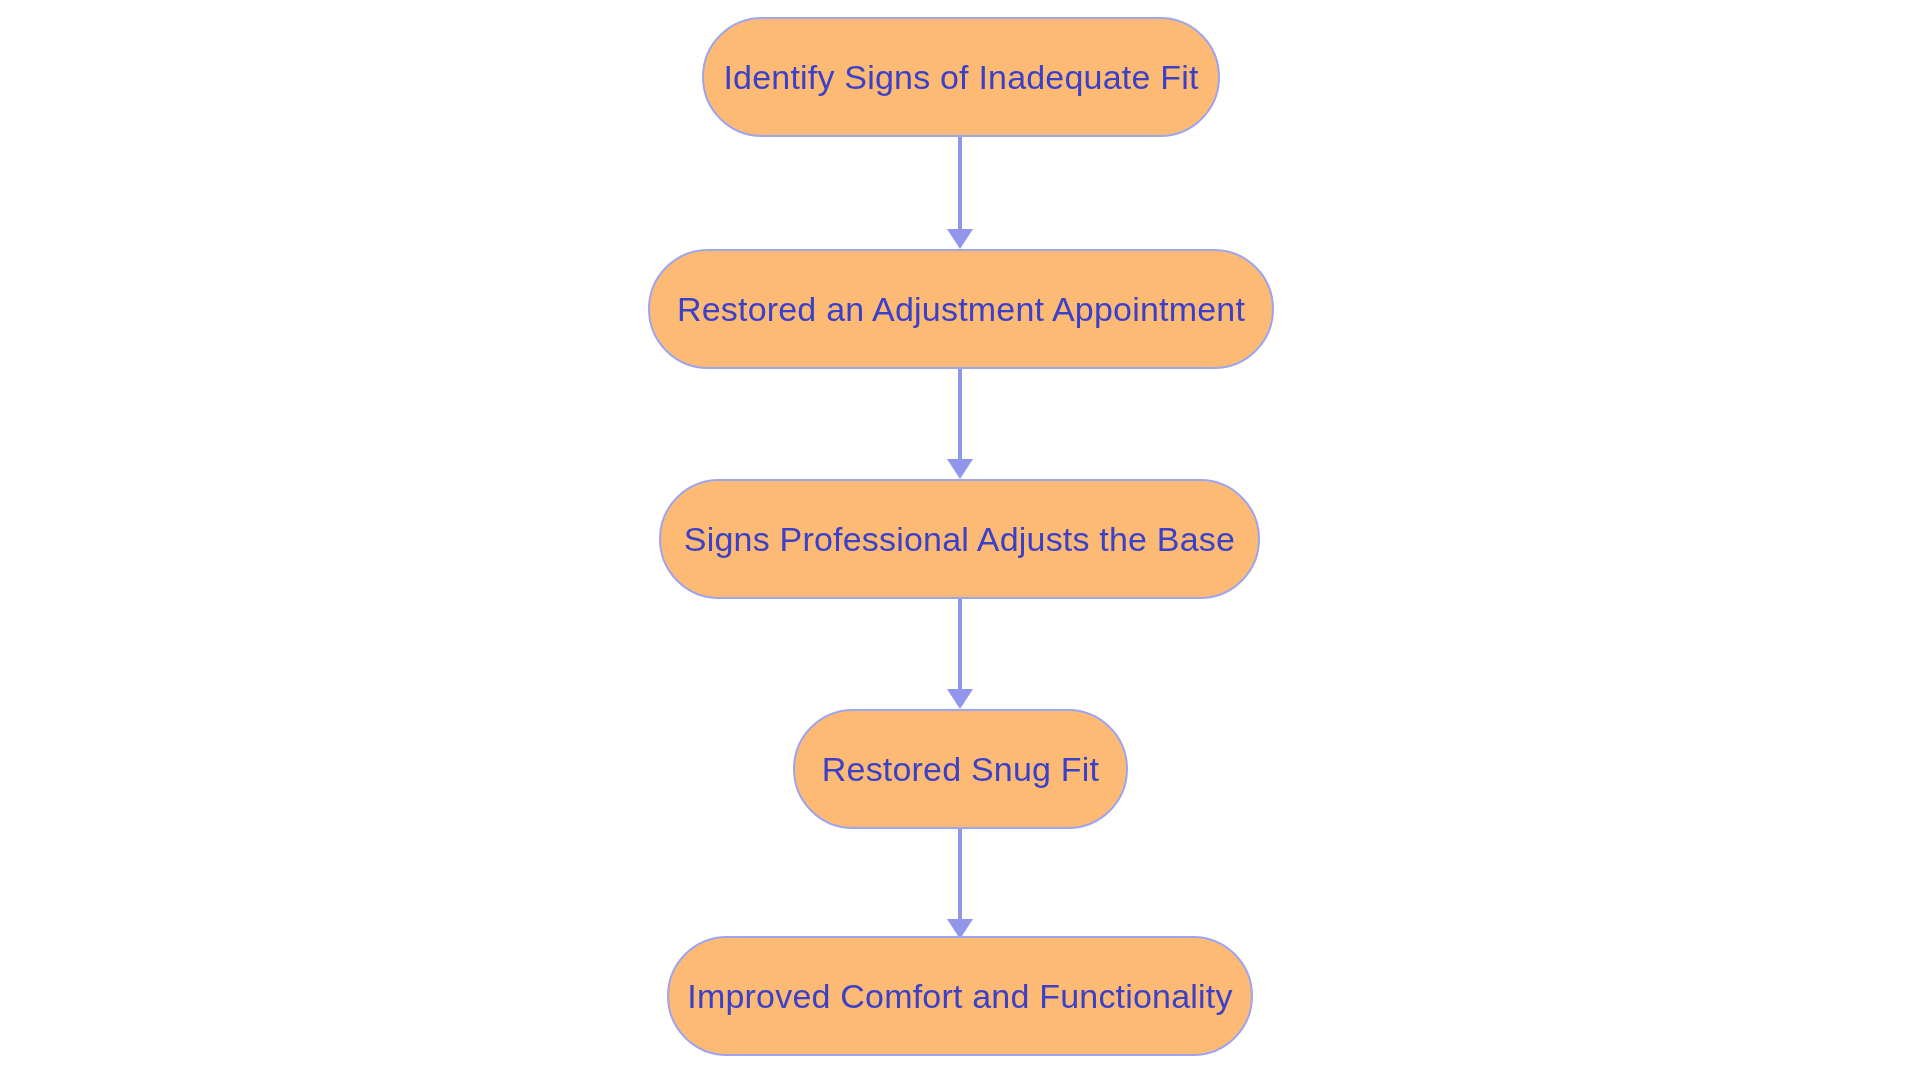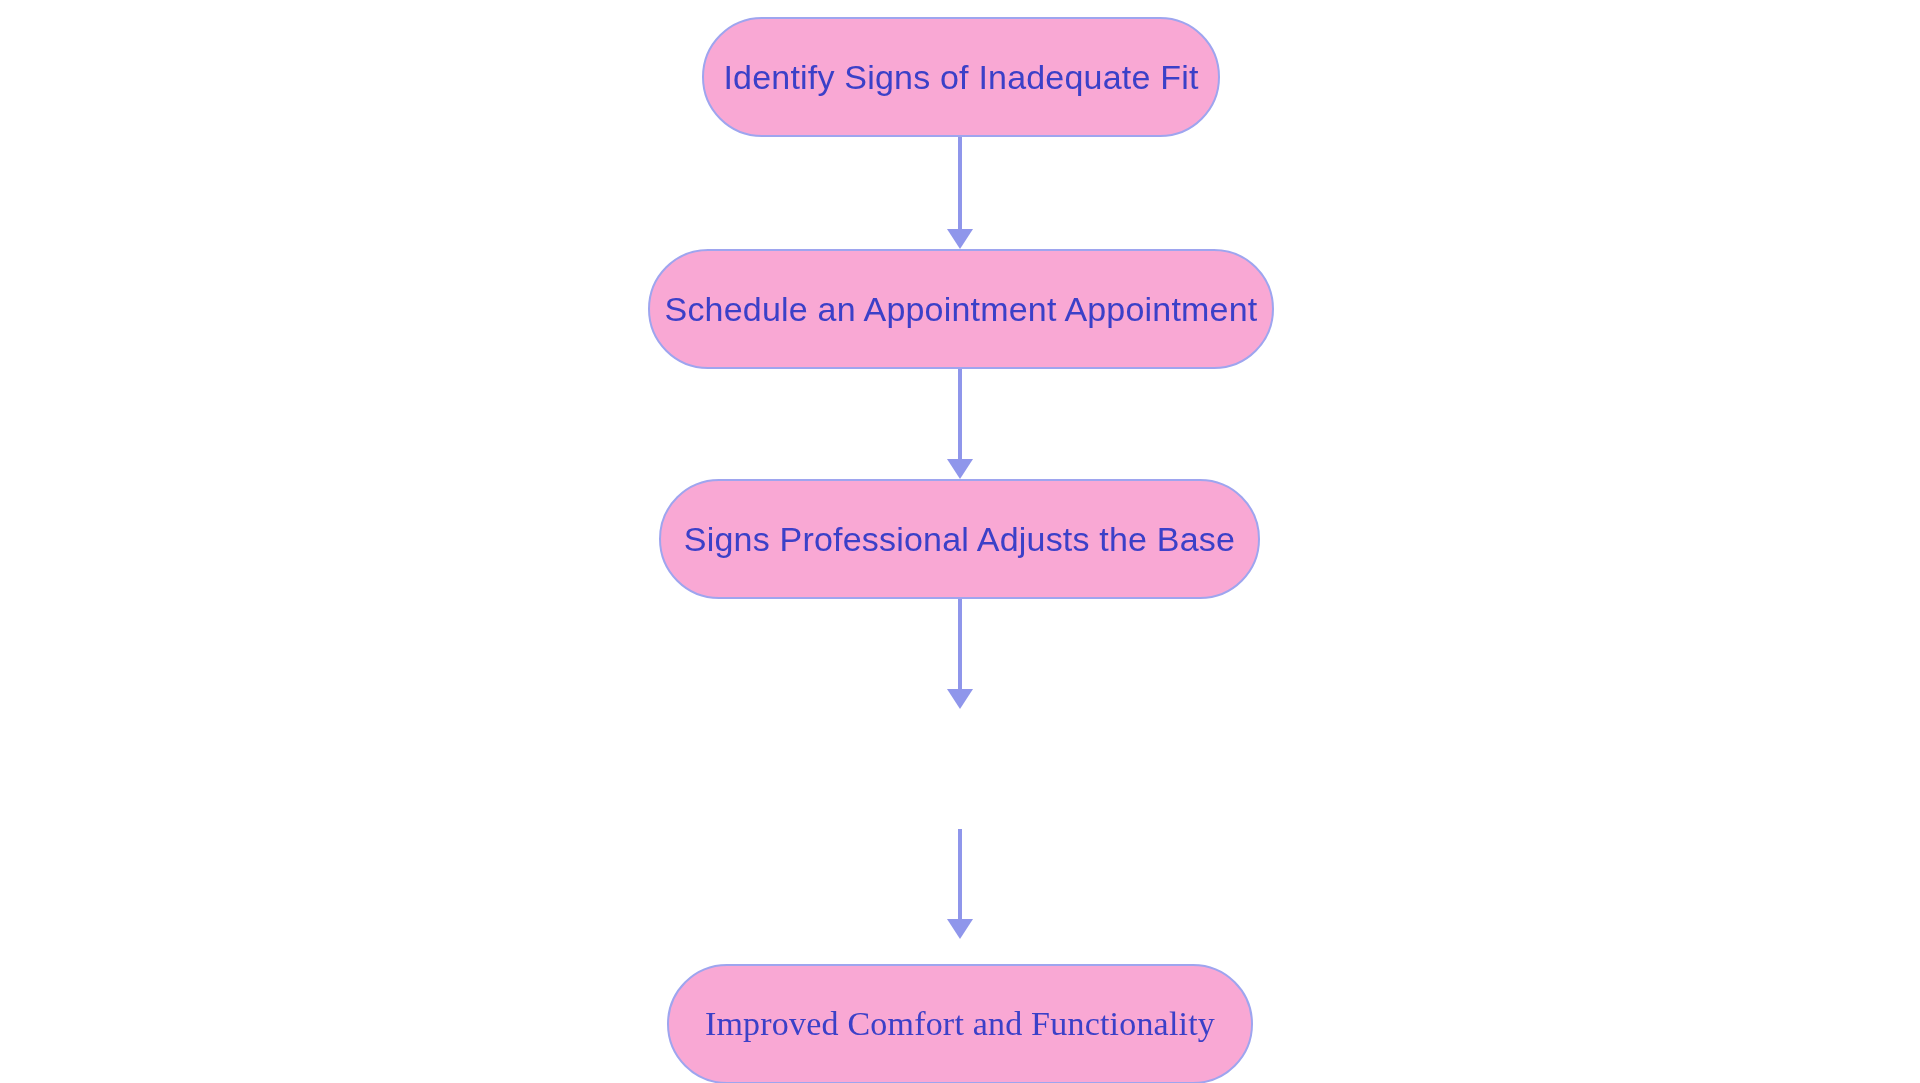--- a/index.html
+++ b/index.html
@@ -11,37 +11,37 @@
     position: relative;
     width: 1920px;
     height: 1083px;
     background: #FFFFFF;
     font-family: "Liberation Sans", "DejaVu Sans", sans-serif;
     overflow: hidden;
   }
   .node {
     position: absolute;
     box-sizing: border-box;
-    background: #f9a8d4;
+    background: #fdba74;
     border: 2px solid #9EA5EF;
     border-radius: 62px;
     color: #3B40C8;
     font-size: 34px;
     letter-spacing: 0.2px;
     display: flex;
     align-items: center;
     justify-content: center;
     text-align: center;
     height: 120px;
   }
   .node-1 { left: 702px; top: 17px;  width: 518px; }
   .node-2 { left: 648px; top: 249px; width: 626px; }
   .node-3 { left: 659px; top: 479px; width: 601px; }
   .node-4 { left: 793px; top: 709px; width: 335px; }
-  .node-5 { left: 667px; top: 964px; width: 586px; font-family: Liberation Serif, serif; }
+  .node-5 { left: 667px; top: 936px; width: 586px; }
 
   .arrow {
     position: absolute;
     width: 26px;
     left: 947px; 
     display: flex;
     flex-direction: column;
     align-items: center;
   }
   .arrow-1 { top: 137px; height: 112px; }
@@ -70,37 +70,40 @@
   <div class="node node-1">
     <span>Identify Signs of Inadequate Fit</span>
   </div>
 
   <div class="arrow arrow-1">
     <div class="stem"></div>
     <div class="head"></div>
   </div>
 
   <div class="node node-2">
-    <span>Schedule an Appointment Appointment</span>
+    <span>Restored an Adjustment Appointment</span>
   </div>
 
   <div class="arrow arrow-2">
     <div class="stem"></div>
     <div class="head"></div>
   </div>
 
   <div class="node node-3">
     <span>Signs Professional Adjusts the Base</span>
   </div>
 
   <div class="arrow arrow-3">
     <div class="stem"></div>
     <div class="head"></div>
   </div>
 
+  <div class="node node-4">
+    <span>Restored Snug Fit</span>
+  </div>
 
   <div class="arrow arrow-4">
     <div class="stem"></div>
     <div class="head"></div>
   </div>
 
   <div class="node node-5">
     <span>Improved Comfort and Functionality</span>
   </div>
 

